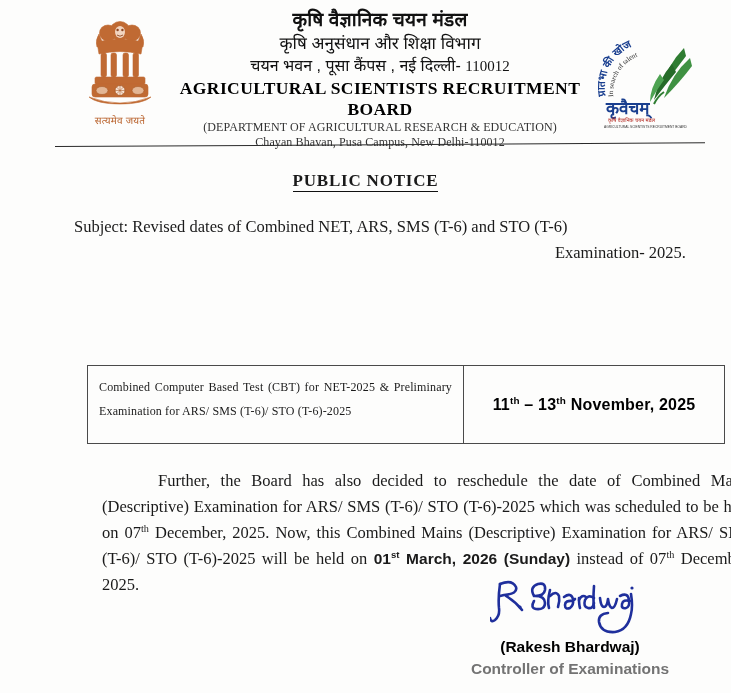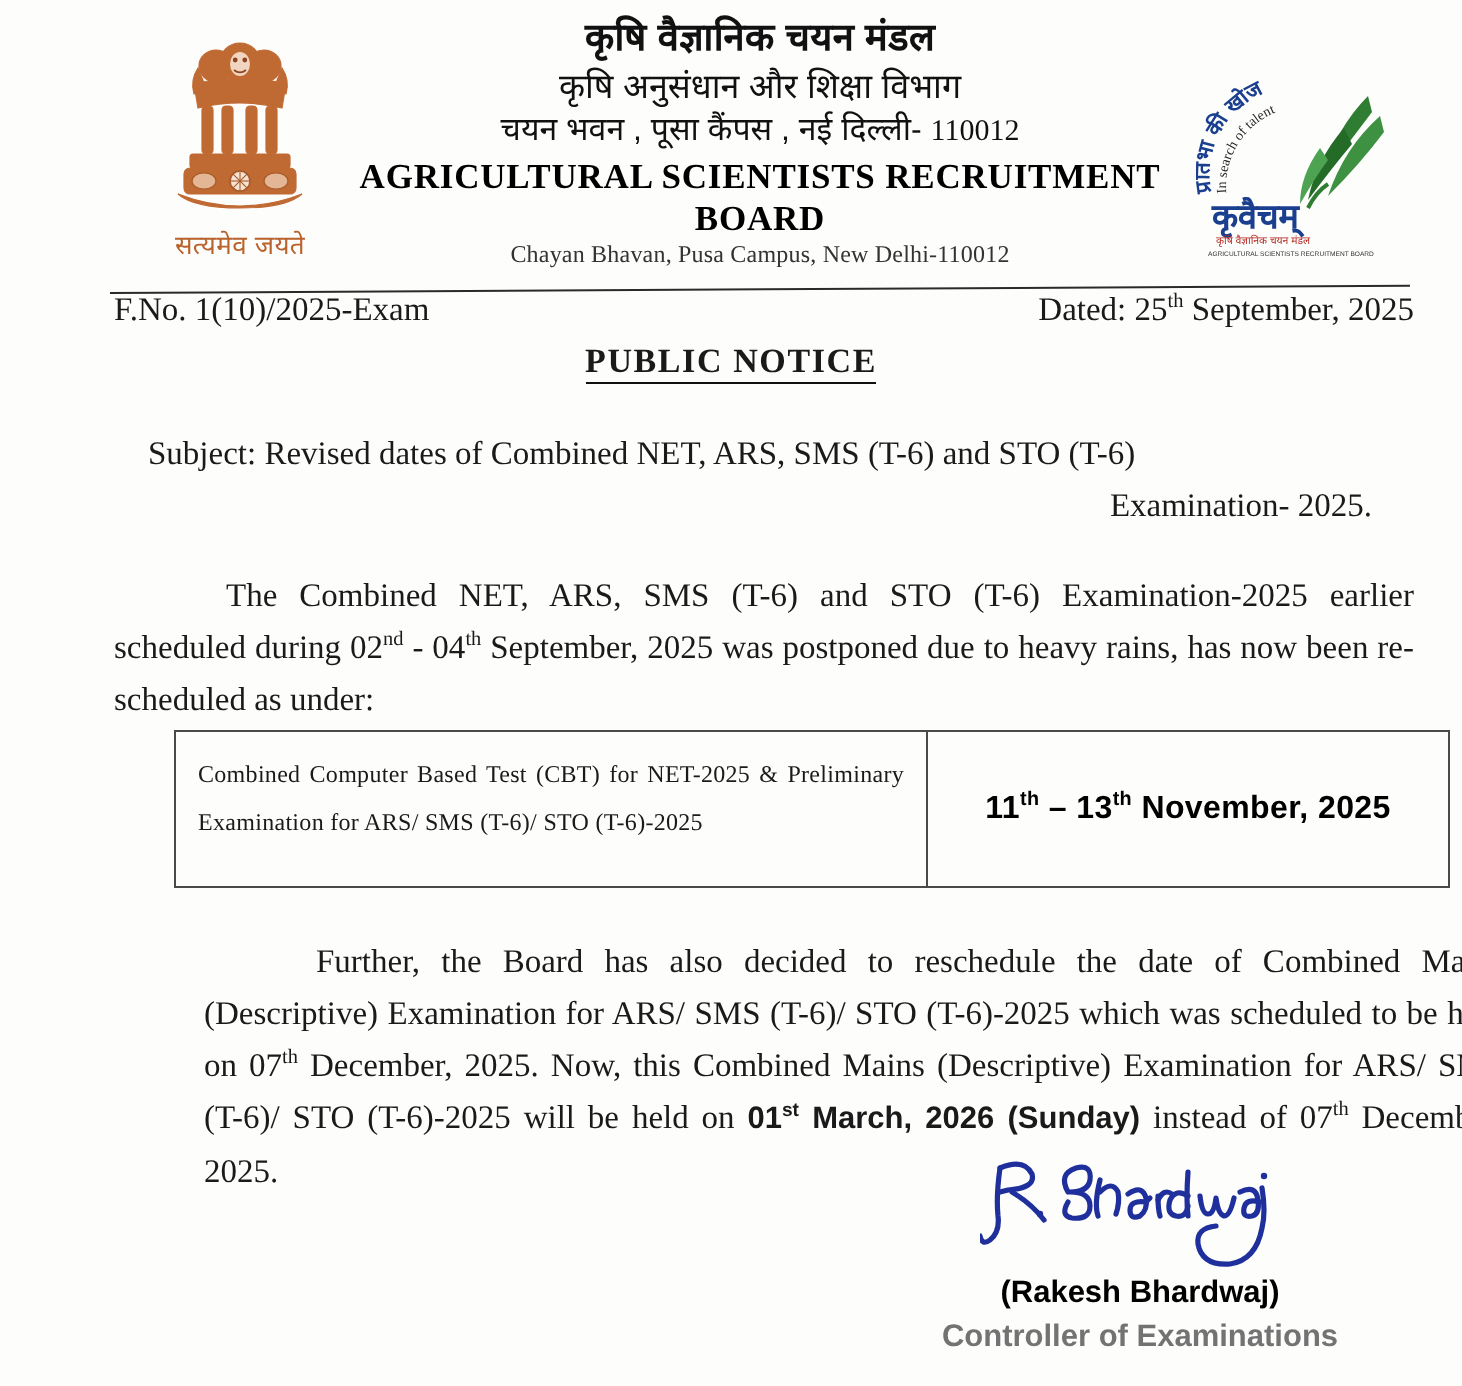--- a/index.html
+++ b/index.html
@@ -34,21 +34,21 @@
   .emblem {
     position: absolute;
     left: 72px;
     top: 12px;
     width: 96px;
     text-align: center;
   }
   .emblem svg { display: block; margin: 0 auto; }
   .emblem-motto {
     font-family: "Liberation Sans", sans-serif;
-    font-size: 13px;
+    font-size: 10px;
     color: #b9622c;
     letter-spacing: 0.2px;
     margin-top: 1px;
   }
 
   .header-center {
     position: absolute;
     left: 170px;
     top: 0;
     width: 420px;
@@ -313,20 +313,21 @@
     </div>
 
     <div class="header-center">
       <div class="hline1">कृषि वैज्ञानिक चयन मंडल</div>
       <div class="hline2">कृषि अनुसंधान और शिक्षा विभाग</div>
       <div class="hline3">
         <span>चयन भवन , पूसा कैंपस , नई दिल्ली-</span>
         <span class="pin">110012</span>
       </div>
       <div class="hline4">AGRICULTURAL SCIENTISTS RECRUITMENT BOARD</div>
+      <div class="hline5">(DEPARTMENT OF AGRICULTURAL RESEARCH &amp; EDUCATION)</div>
       <div class="hline6">Chayan Bhavan, Pusa Campus, New Delhi-110012</div>
     </div>
 
     <div class="asrb-logo">
       <svg width="104" height="100" viewBox="0 0 104 100">
         <defs>
           <path id="arcpath" d="M 8 64 A 44 44 0 0 1 74 16"></path>
           <path id="arcpath2" d="M 16 68 A 40 40 0 0 1 74 24"></path>
         </defs>
 
@@ -351,35 +352,30 @@
 
         <text x="10" y="88" font-family="Liberation Sans, sans-serif" font-size="5.2" fill="#b3261e">कृषि वैज्ञानिक चयन मंडल</text>
 
         <text x="6" y="94" font-family="Liberation Sans, sans-serif" font-size="3.3" fill="#333">AGRICULTURAL SCIENTISTS RECRUITMENT BOARD</text>
       </svg>
     </div>
 
     <div class="header-rule"></div>
   </div>
 
-  <div class="fileline">
-    <div>F.No. 1(10)/2025-Exam</div>
-    <div><span>Dated: 25</span><sup>th</sup><span> September, 2025</span></div>
-  </div>
 
   <div class="notice-title">
     <span>PUBLIC NOTICE</span>
   </div>
 
   <div class="subject">
     <span>Subject: </span><span>Revised dates of Combined NET, ARS, SMS (T-6) and STO (T-6)</span>
     <span class="sub-l2">Examination- 2025.</span>
   </div>
 
-  <div class="para1"><span>The Combined NET, ARS, SMS (T-6) and STO (T-6) Examination-2025 earlier scheduled during 02</span><sup>nd</sup><span> - 04</span><sup>th</sup><span> September, 2025 was postponed due to heavy rains, has now been re-scheduled as under:</span></div>
 
   <table class="sched-table">
     <tbody>
       <tr>
         <td class="c-left">Combined Computer Based Test (CBT) for NET-2025 &amp; Preliminary Examination for ARS/ SMS (T-6)/ STO (T-6)-2025</td>
         <td class="c-right"><span>11</span><sup>th</sup><span> – 13</span><sup>th</sup><span> November, 2025</span></td>
       </tr>
     </tbody>
   </table>
 

